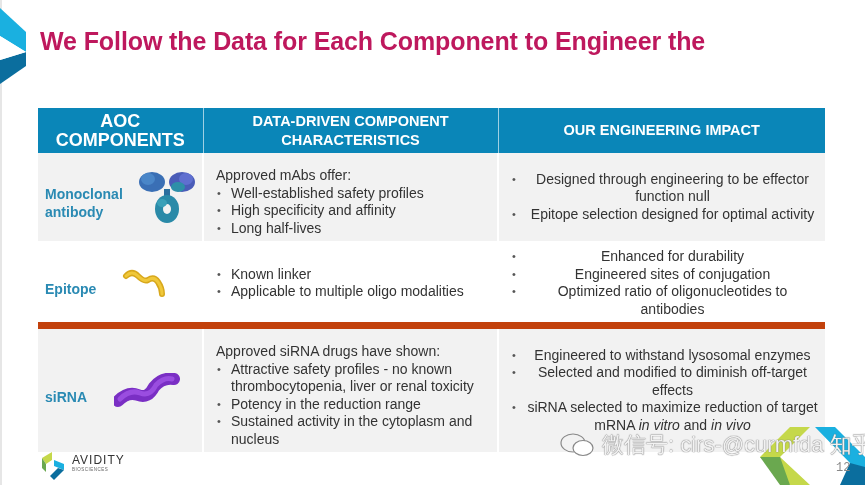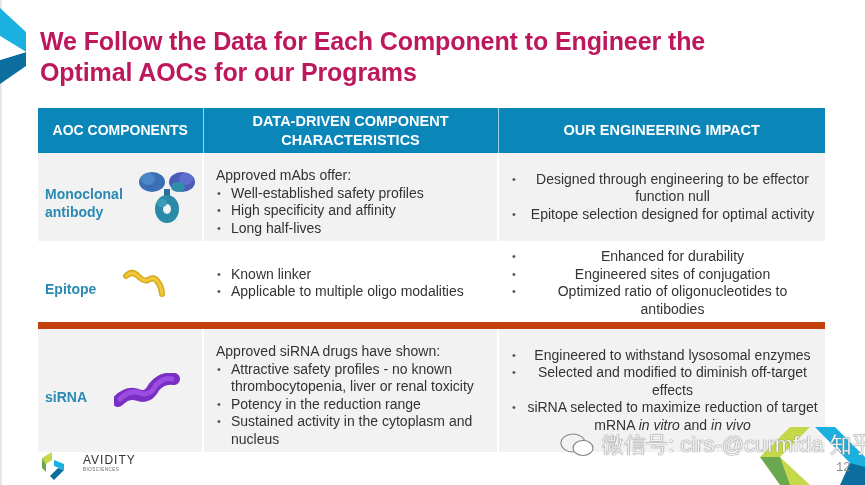--- a/index.html
+++ b/index.html
@@ -3,57 +3,56 @@
 <meta charset="utf-8">
 <style>
   html, body { margin:0; padding:0; }
   body { width:865px; height:485px; background:#ffffff; position:relative; overflow:hidden; font-family:"Liberation Sans", sans-serif; }
   .left-rule { position:absolute; left:0; top:0; width:2px; height:485px; background:#e6e6e6; }
   .corner-tl { position:absolute; left:0; top:8px; width:28px; height:80px; }
   .title { position:absolute; left:40px; top:26px; width:800px; color:#be185d; font-weight:bold; font-size:25px; line-height:31px; letter-spacing:-0.1px; }
   table.grid { position:absolute; left:38px; top:108px; width:787px; border-collapse:collapse; table-layout:fixed; }
   table.grid th { background:#0a86b8; color:#ffffff; font-weight:bold; font-size:14.5px; text-align:center; line-height:19px; padding:0 6px; height:45px; border-right:1px solid #9fd0e3; }
   table.grid th:last-child { border-right:none; }
-  table.grid th.c1 { font-size:14px;margin-left:39px; }
+  table.grid th.c1 { font-size:18px;margin-left:39px; }
   table.grid td { vertical-align:middle; font-size:14px; color:#333333; line-height:17.5px; padding:0; border-right:2px solid #ffffff; border-bottom:3px solid #ffffff; }
   table.grid td:last-child { border-right:none;text-align:center; }
   tr.shade td { background:#f2f2f2; }
   tr.plain td { background:#ffffff; }
   tr.plain td.cell { border-bottom:7px solid #c2410c; }
   .comp { display:flex; align-items:center; padding-left:7px; height:100%; }
   .comp-label { color:#2a8ab3; font-weight:bold; font-size:14px; line-height:18px;margin-top:12px; }
   .mol { margin-left:auto; margin-right:6px; }
   .intro { padding-left:6px;margin-top:10px; }
   ul { margin:0; padding:0; list-style:none; }
   li { position:relative; padding-left:21px; }
   li::before { content:"\2022"; position:absolute; left:7px; top:0; color:#555; font-size:11px; }
   .cell-inner { padding:4px 6px 4px 6px; }
   .logo { position:absolute; left:40px; top:450px; display:flex; align-items:center; }
-  .logo-text { margin-left:17px; line-height:10px; }
+  .logo-text { margin-left:6px; line-height:10px; }
   .logo-name { color:#333; font-size:12px; letter-spacing:1px; }
   .logo-sub { color:#666; font-size:4.5px; letter-spacing:0.5px; }
   .corner-br { position:absolute; left:760px; top:427px; }
   .page-num { position:absolute; left:836px; top:461px; font-size:12px; color:#888;font-family:Liberation Mono, monospace; }
   .watermark { position:absolute; left:560px; top:430px; display:flex; align-items:center; color:#f2f2f2; font-size:22px; text-shadow:0 0 1px #777, 0 0 1px #777; white-space:nowrap; }
   .wm-icon { margin-right:8px; }
 </style>
 </head>
 <body>
 
 <div class="left-rule"></div>
 
 <svg class="corner-tl" viewBox="0 0 28 80">
   <polygon points="0,0 26,24 26,44 0,28" fill="#1ab0e0"></polygon>
   <polygon points="0,52 26,44 26,58 0,76" fill="#0b6e9e"></polygon>
   <polygon points="0,28 26,44 0,52" fill="#ffffff"></polygon>
 </svg>
 
 <div class="title">
   <div>We Follow the Data for Each Component to Engineer the</div>
-  <div>Optimal AOCs for our Programs</div>
 </div>
 
 <table class="grid">
   <colgroup>
     <col style="width:165px">
       <col style="width:295px">
       <col style="width:327px">
   </colgroup>
   <thead>
     <tr>

